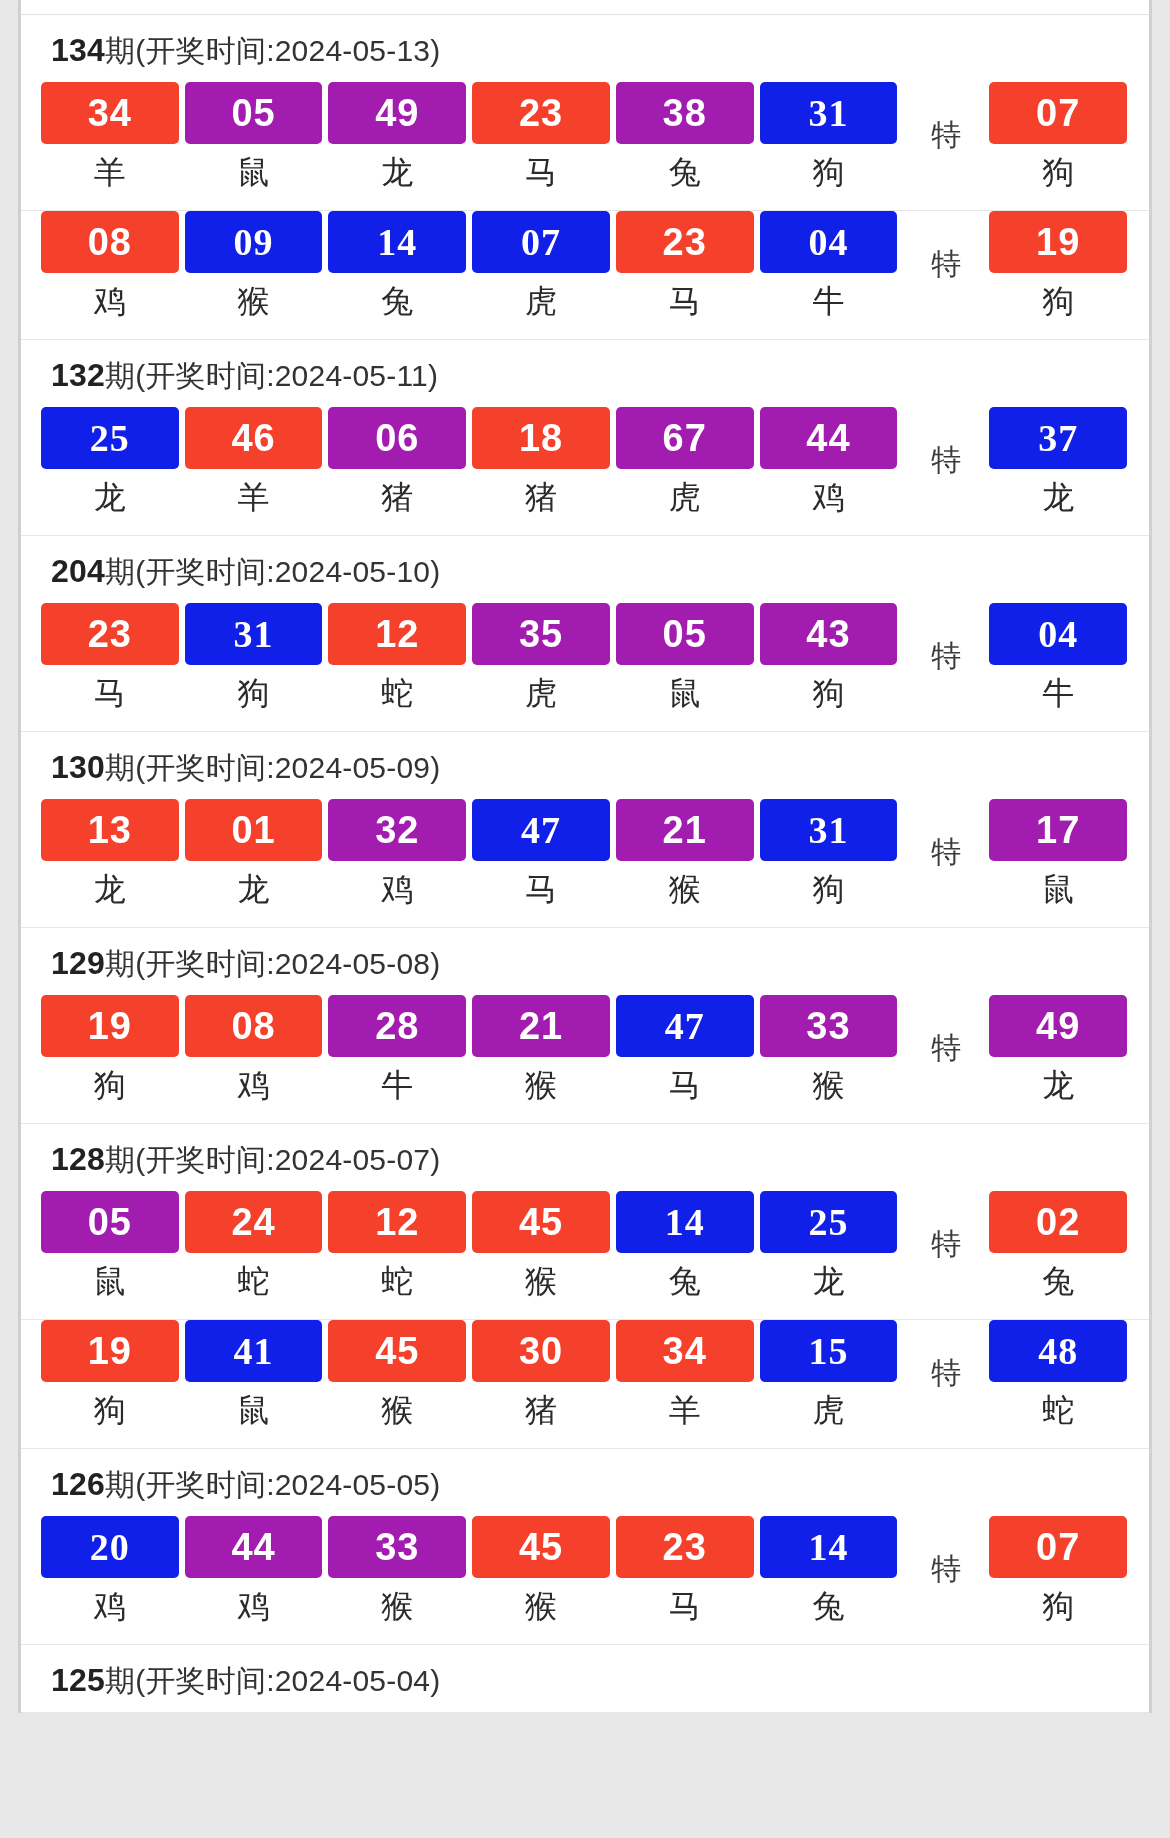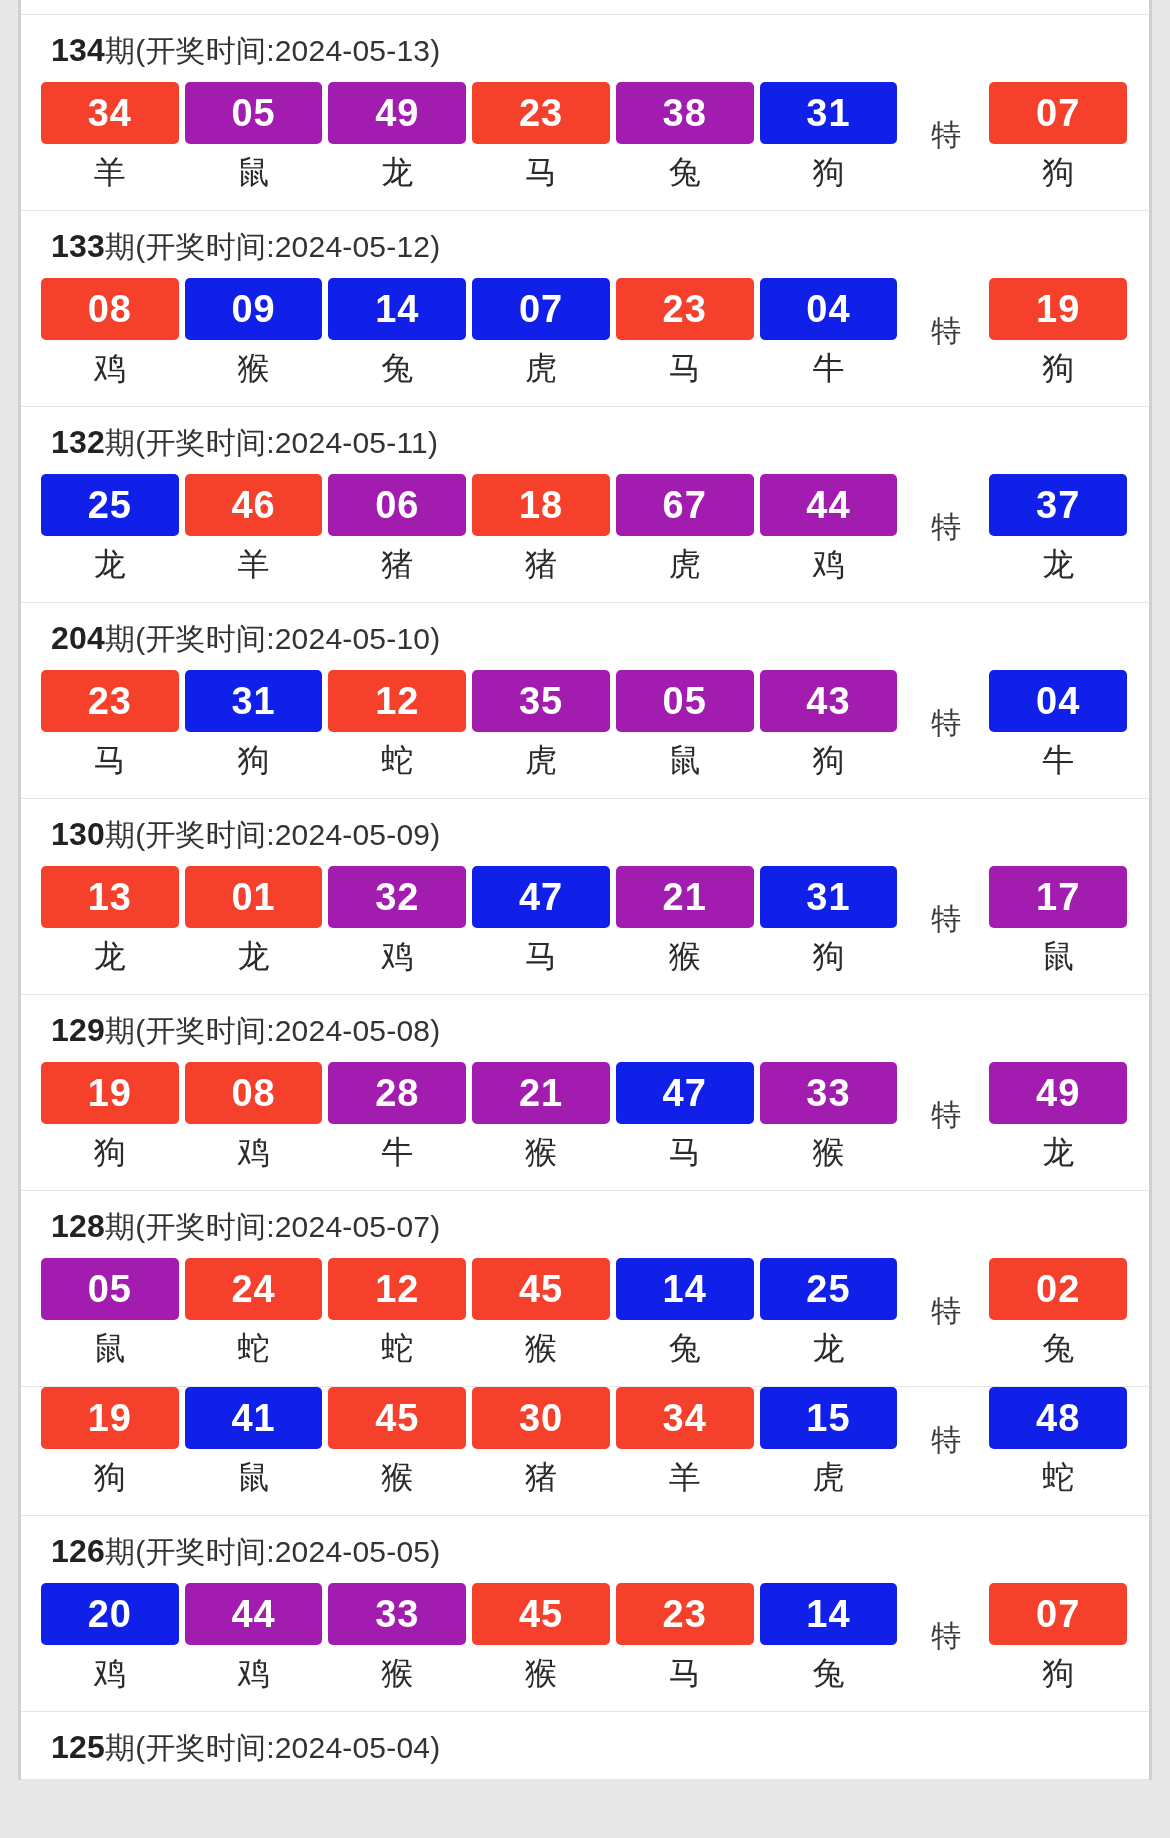--- a/index.html
+++ b/index.html
@@ -68,21 +68,21 @@
   }
   .ball .zod {
     display: block;
     font-size: 32px;
     color: #2b2b2b;
     padding-top: 12px;
     line-height: 1;
   }
   .ball.red .num { background: #f5402c; }
   .ball.green .num { background: #a21caf; }
-  .ball.blue .num { background: #1020e8; }
+  .ball.blue .num { background: #1020e8; font-family: Liberation Serif, serif; }
   .special-label {
     width: 86px;
     text-align: center;
     font-size: 30px;
     color: #3a3a3a;
     line-height: 62px;
     flex: 0 0 86px;
   }
   .partial { overflow: hidden; }
 </style>
@@ -122,21 +122,20 @@
           </div>
         <div class="special-label">特</div>
         <div class="ball red">
             <span class="num">07</span>
             <span class="zod">狗</span>
           </div>
       </div>
     </div>
 
     <div class="draw-block">
-      <div class="draw-header"><span class="issue-no">133</span><span>期(开奖时间:2024-05-12)</span></div>
       <div class="balls-row">
         <div class="ball red">
             <span class="num">08</span>
             <span class="zod">鸡</span>
           </div>
         <div class="ball blue">
             <span class="num">09</span>
             <span class="zod">猴</span>
           </div>
         <div class="ball blue">

